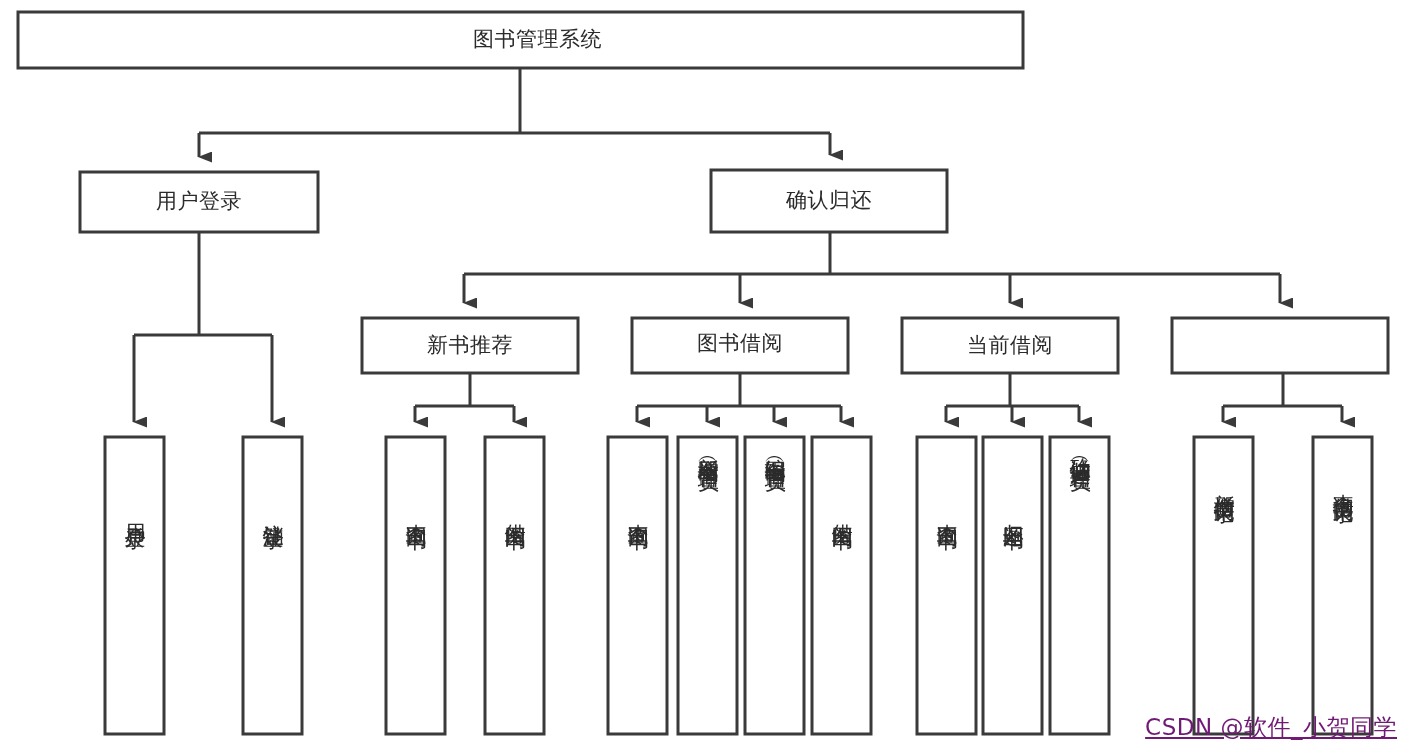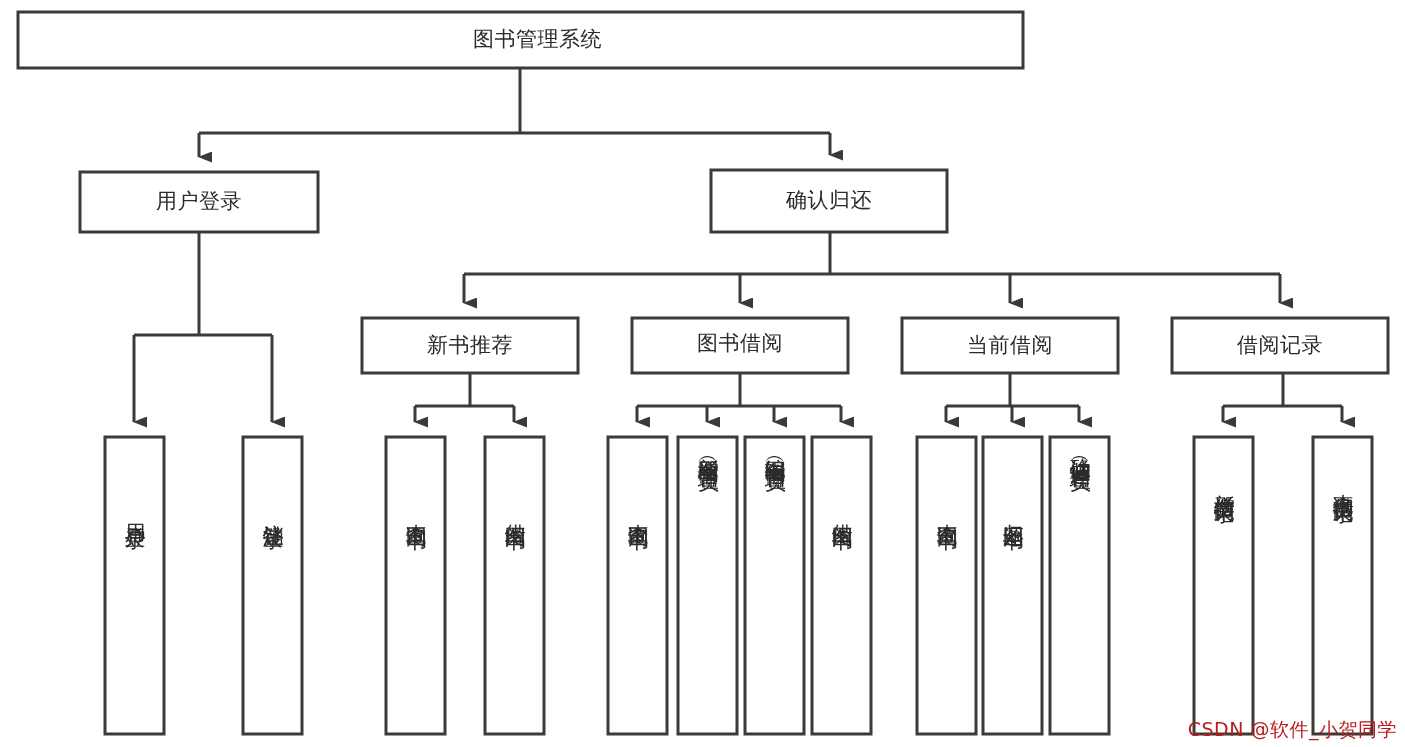--- a/index.html
+++ b/index.html
@@ -24,22 +24,23 @@
     position:absolute;display:flex;align-items:center;justify-content:flex-start;
     color:#2b2b2b;font-size:21px;line-height:1.22;
     writing-mode:vertical-rl;text-orientation:upright;
     letter-spacing:2px;padding-top:4px;box-sizing:border-box;
     pointer-events:none;
   }
   .v-label.pad-lg{padding-top:70px;}
   .v-label.pad-md{padding-top:40px;}
   .watermark{
     position:absolute;right:8px;bottom:4px;
-    color:#b91c1c;font-size:19px;white-space:nowrap;
+    color:#701a75;font-size:23px;white-space:nowrap;
     letter-spacing:0.5px;
+    text-decoration:underline;
   }
 </style>
 </head>
 <body>
 
 <div id="diagram-root">
 
   <svg class="canvas" viewBox="0 0 1405 747">
     <defs>
       <marker id="arrow" viewBox="0 0 12 14" refX="5.5" refY="13" markerWidth="12" markerHeight="14" orient="auto-start-reverse" markerUnits="userSpaceOnUse">
@@ -112,21 +113,20 @@
   </svg>
 
   <div class="h-label" style="left:18px;top:12px;width:1005px;height:56px;margin-left:17px;">图书管理系统</div>
 
   <div class="h-label" style="left:80px;top:172px;width:238px;height:60px;">用户登录</div>
   <div class="h-label" style="left:711px;top:170px;width:236px;height:62px;">确认归还</div>
 
   <div class="h-label" style="left:362px;top:318px;width:216px;height:55px;border-radius:23px;">新书推荐</div>
   <div class="h-label" style="left:632px;top:318px;width:216px;height:51px;">图书借阅</div>
   <div class="h-label" style="left:902px;top:318px;width:216px;height:55px;">当前借阅</div>
-  <div class="h-label" style="left:1172px;top:318px;width:216px;height:55px;">借阅记录</div>
 
   <div class="v-label pad-lg" style="left:105px;top:437px;width:59px;height:297px;">用户登录</div>
   <div class="v-label pad-lg" style="left:243px;top:437px;width:59px;height:297px;">注销登录</div>
 
   <div class="v-label pad-lg" style="left:386px;top:437px;width:59px;height:297px;">查询图书</div>
   <div class="v-label pad-lg" style="left:485px;top:437px;width:59px;height:297px;">借阅图书</div>
 
   <div class="v-label pad-lg" style="left:608px;top:437px;width:59px;height:297px;">查询图书</div>
   <div class="v-label" style="left:678px;top:437px;width:59px;height:297px;">新增图书（管理员）</div>
   <div class="v-label" style="left:745px;top:437px;width:59px;height:297px;">编辑图书（管理员）</div>

